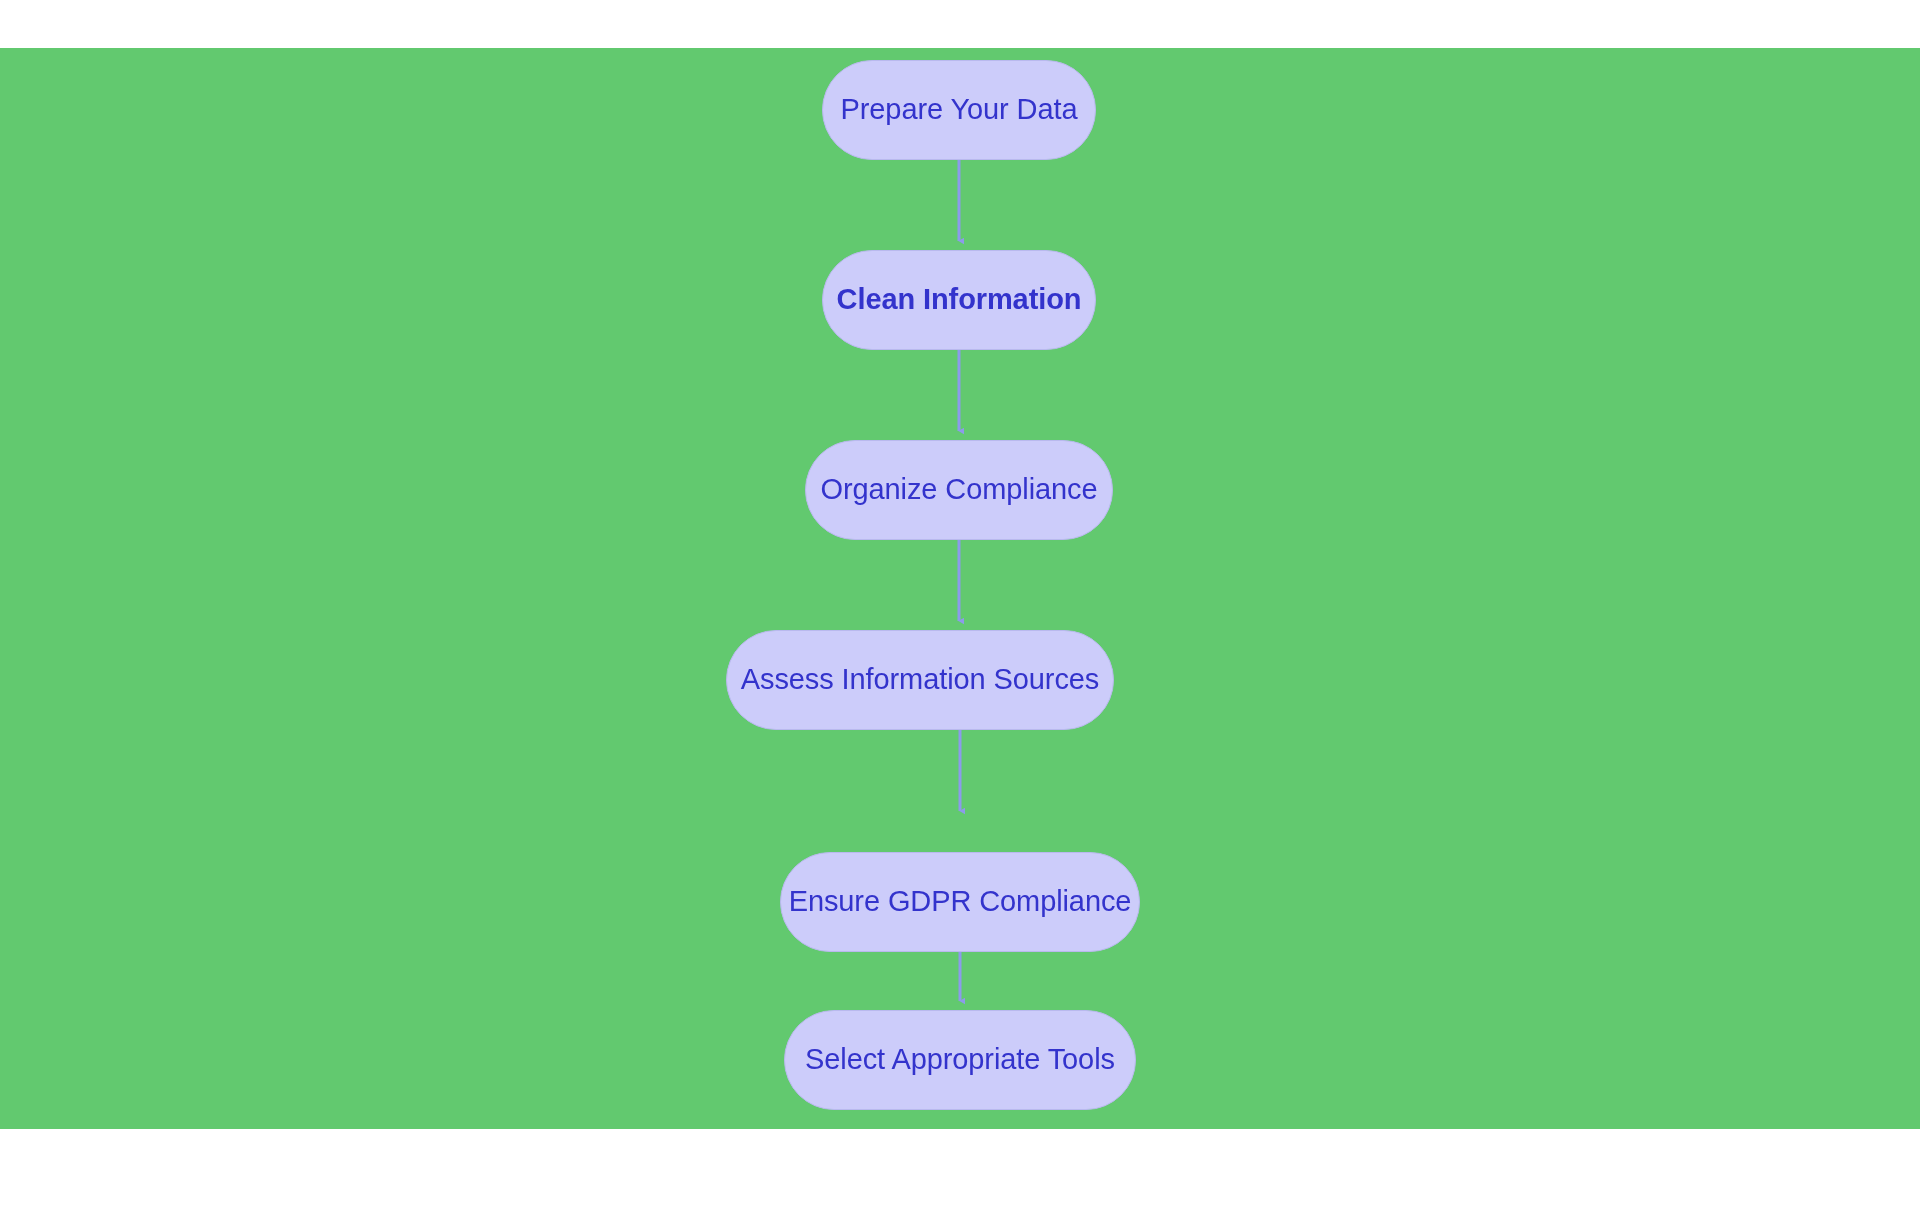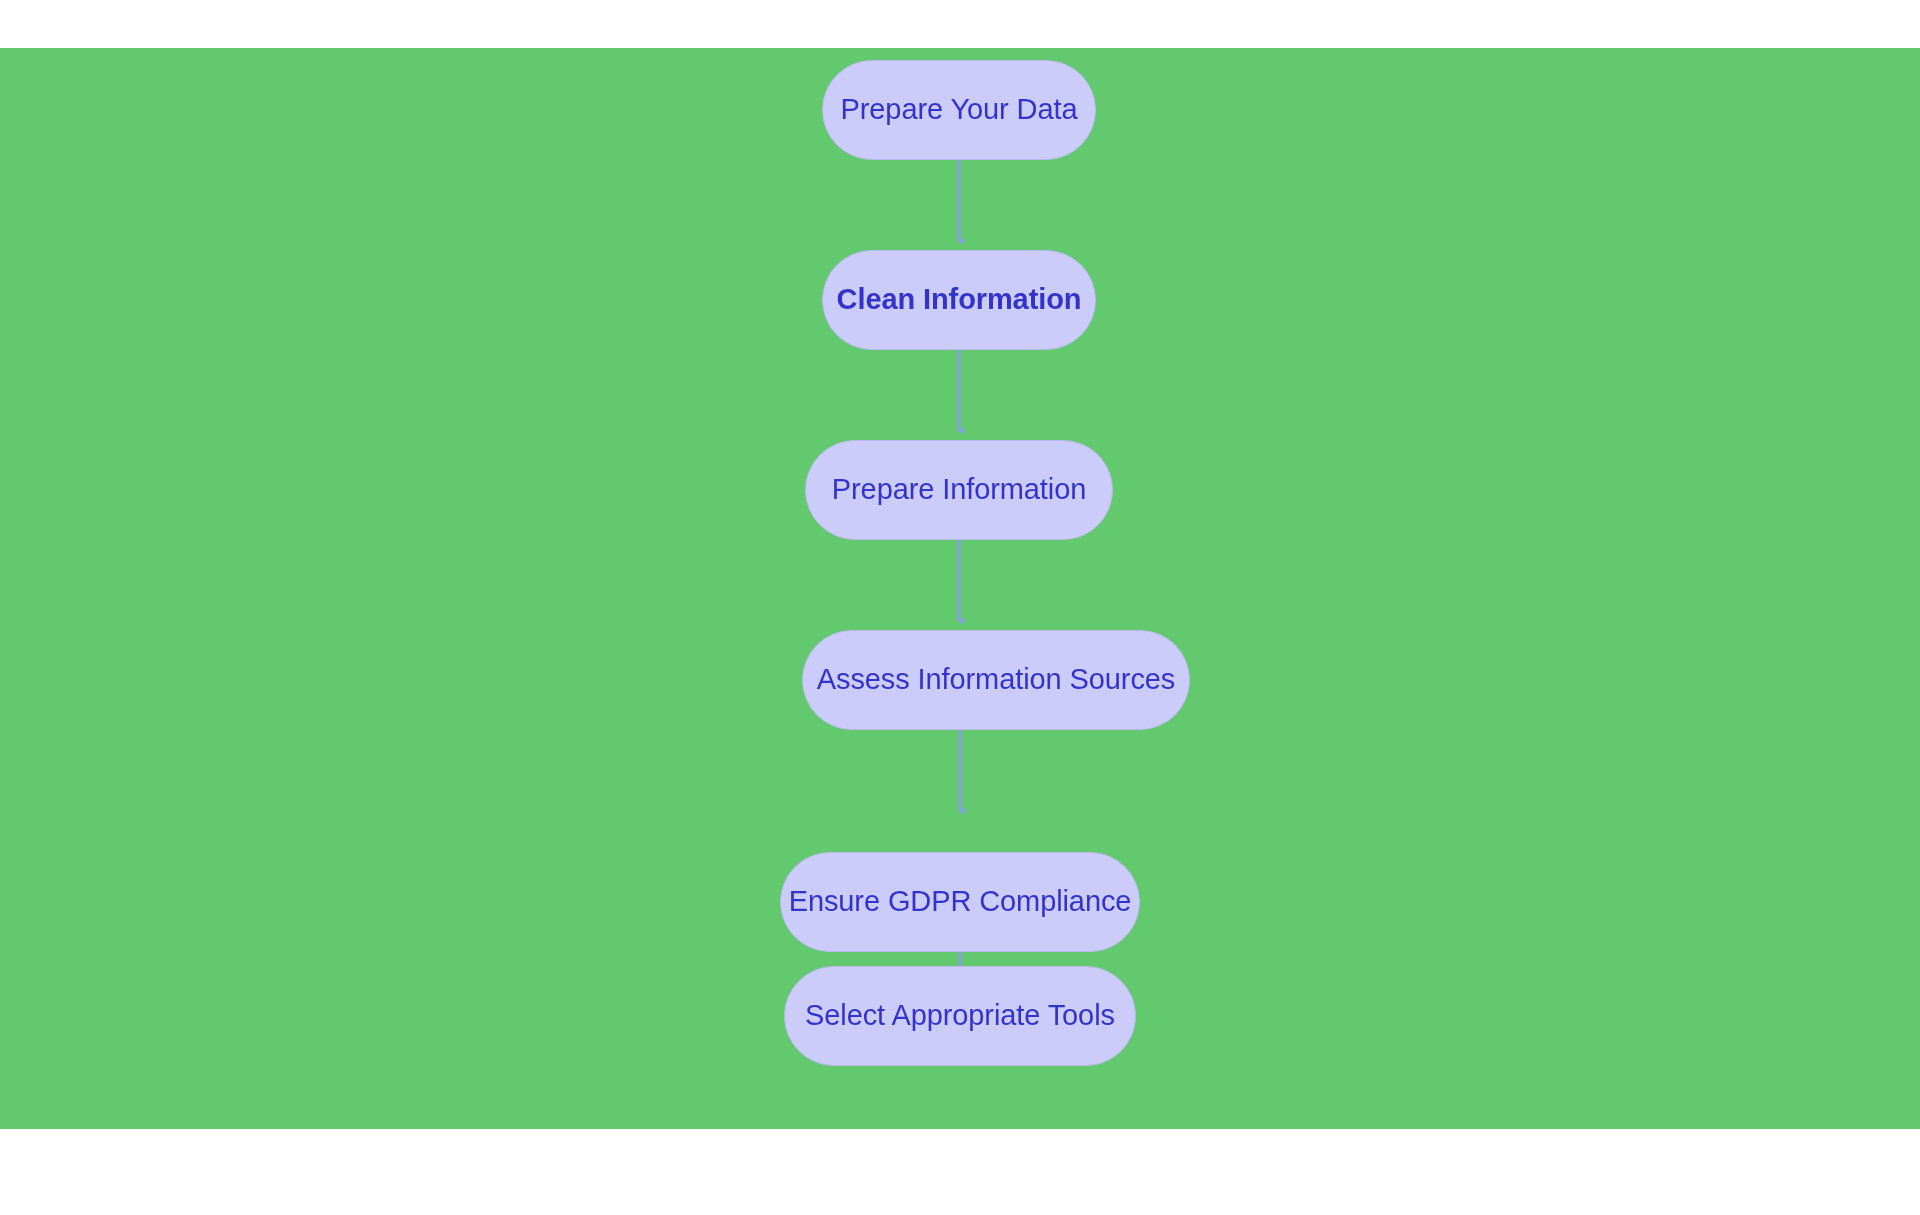--- a/index.html
+++ b/index.html
@@ -100,29 +100,29 @@
     </svg>
 
     <div id="node-layer">
         <div class="flow-node" style="left: 822px; top: 12px; width: 274px; height: 100px;">
           <span class="node-label">Prepare Your Data</span>
         </div>
         <div class="flow-node" style="left: 822px; top: 202px; width: 274px; height: 100px; font-weight: bold;">
           <span class="node-label">Clean Information</span>
         </div>
         <div class="flow-node" style="left: 805px; top: 392px; width: 308px; height: 100px;">
-          <span class="node-label">Prepare Information</span>
+          <span class="node-label">Organize Compliance</span>
         </div>
-        <div class="flow-node" style="left: 802px; top: 582px; width: 388px; height: 100px;">
+        <div class="flow-node" style="left: 726px; top: 582px; width: 388px; height: 100px;">
           <span class="node-label">Assess Information Sources</span>
         </div>
         <div class="flow-node" style="left: 780px; top: 804px; width: 360px; height: 100px;">
           <span class="node-label">Ensure GDPR Compliance</span>
         </div>
-        <div class="flow-node" style="left: 784px; top: 918px; width: 352px; height: 100px;">
+        <div class="flow-node" style="left: 784px; top: 962px; width: 352px; height: 100px;">
           <span class="node-label">Select Appropriate Tools</span>
         </div>
       </div>
 
   </div>
 
   <div id="footer-bar" style="top: 1081px; height: 134px;">
     
     
   </div>

